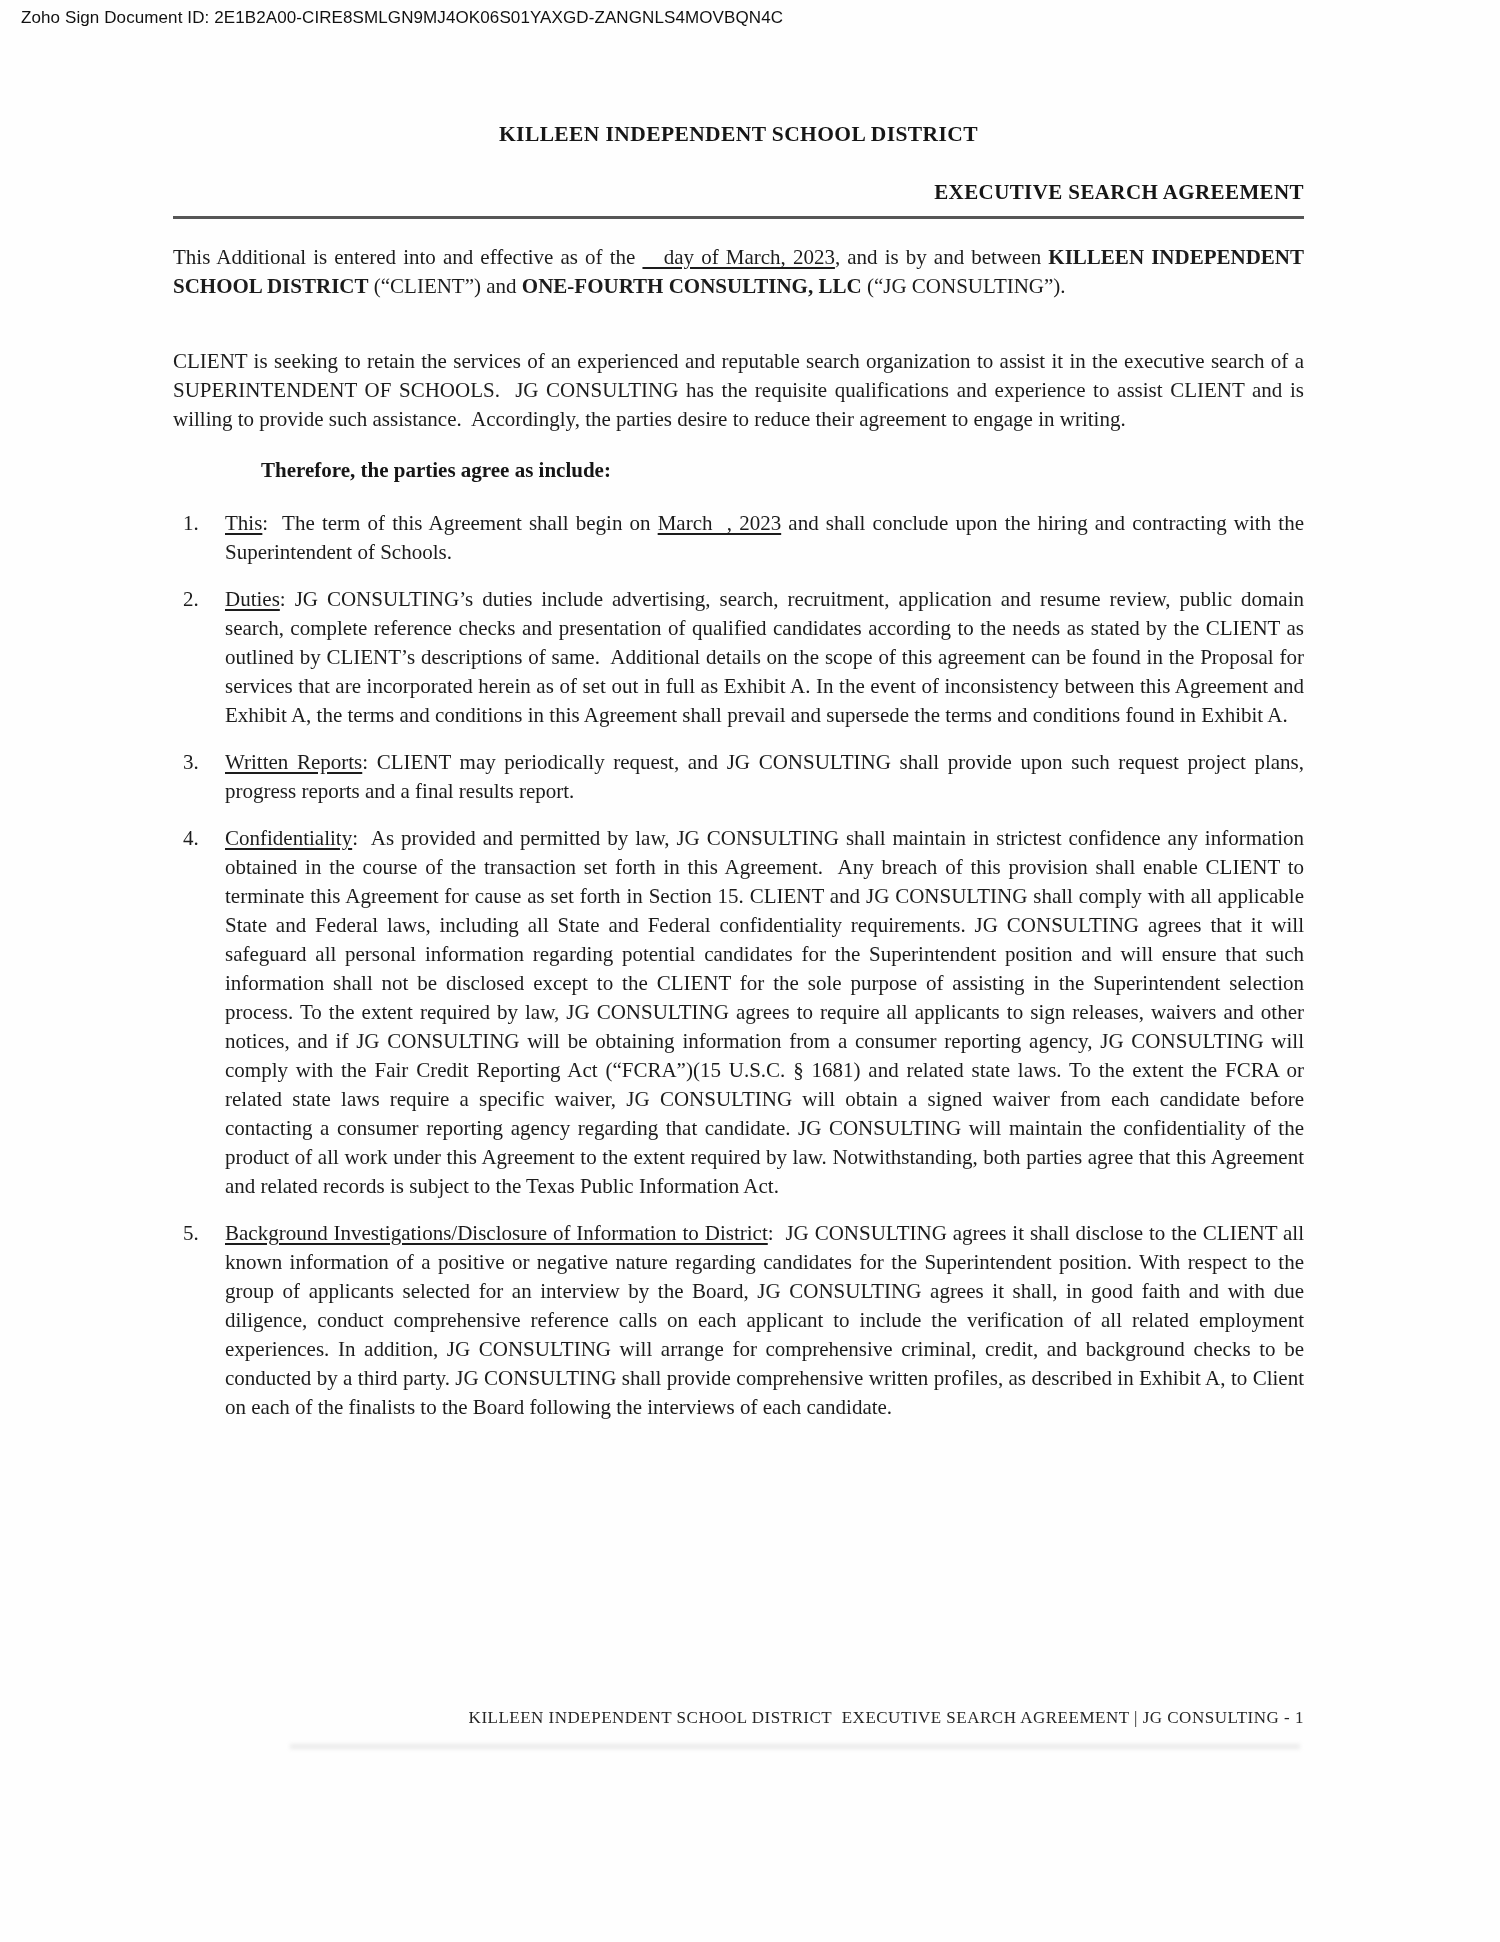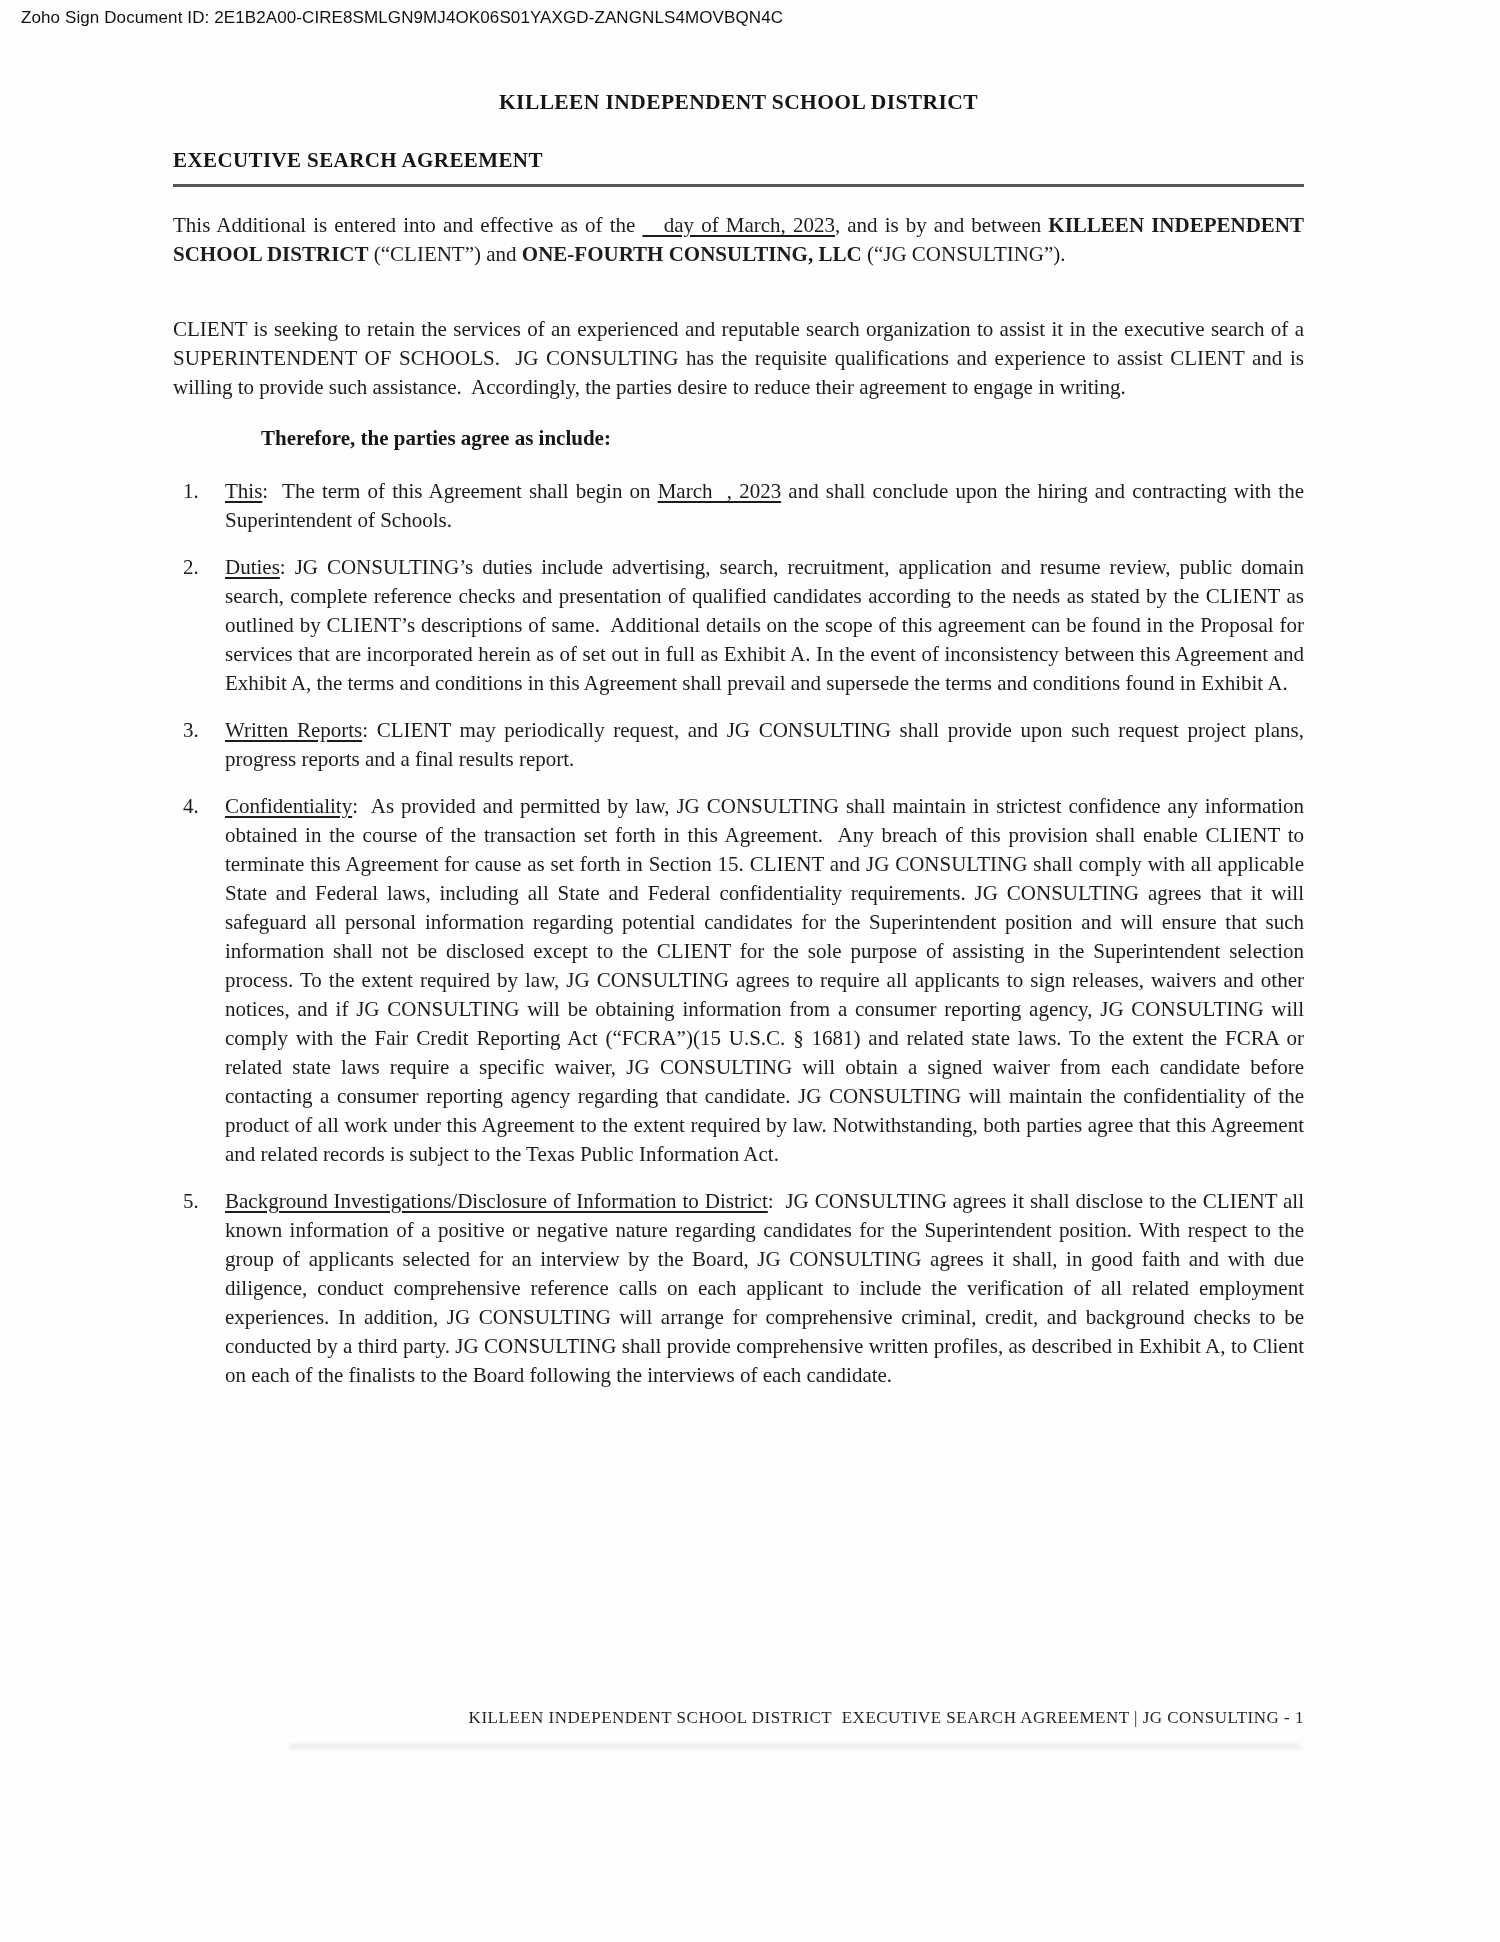--- a/index.html
+++ b/index.html
@@ -15,30 +15,30 @@
 
   .zoho-line {
     position: absolute; top: 8px; left: 21px;
     font-family: "Liberation Sans", "DejaVu Sans", sans-serif;
     font-size: 17px; color: #111; letter-spacing: 0.1px;
     white-space: nowrap;
   }
 
   .content {
     position: absolute; top: 0; left: 173px; width: 1131px;
-    padding-top: 88px;
+    padding-top: 120px;
   }
 
   .doc-title {
     font-size: 21.5px; font-weight: bold; text-align: center;
     letter-spacing: 0.4px; line-height: 29px; margin-bottom: 29px;
     color: #161616;
   }
   .doc-subtitle {
-    font-size: 21px; font-weight: bold; text-align: left;
+    font-size: 21px; font-weight: bold; text-align: right;
     letter-spacing: 0.4px; line-height: 29px; margin-bottom: 9px;
     color: #161616;
   }
   .title-rule {
     height: 3px; background: #565656; border: none; margin-bottom: 24px;
   }
 
   .para {
     font-size: 21px; line-height: 29px;
     text-align: justify;

